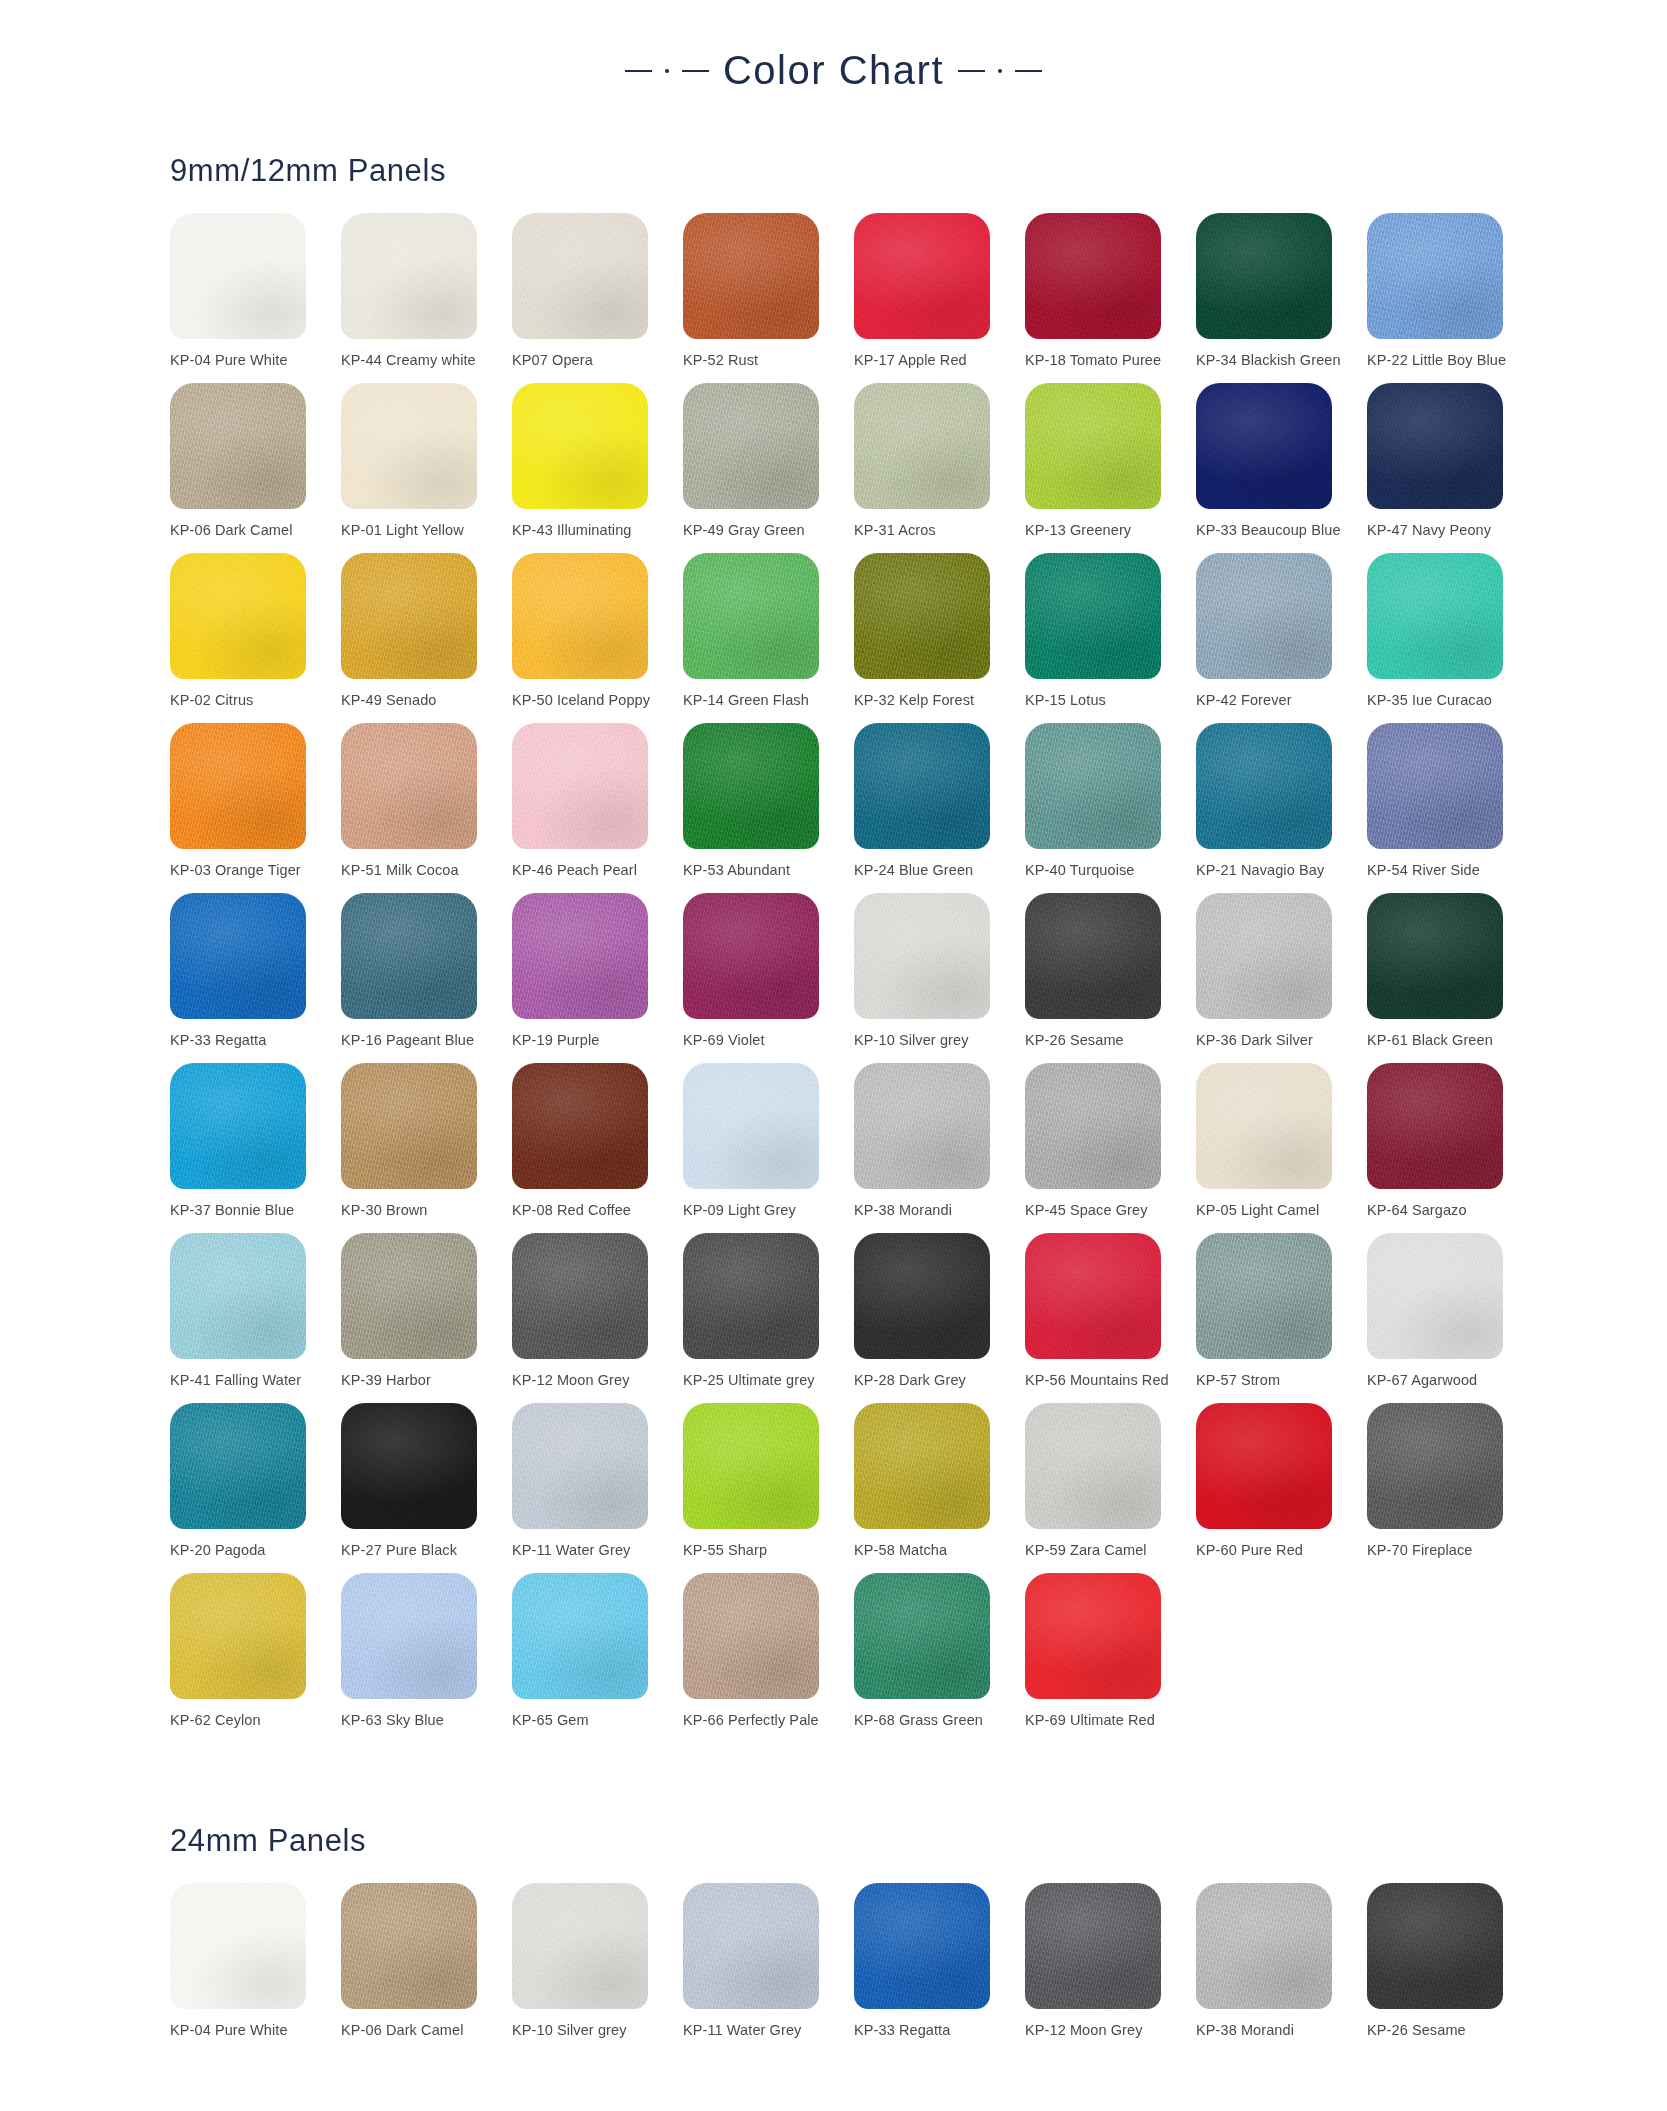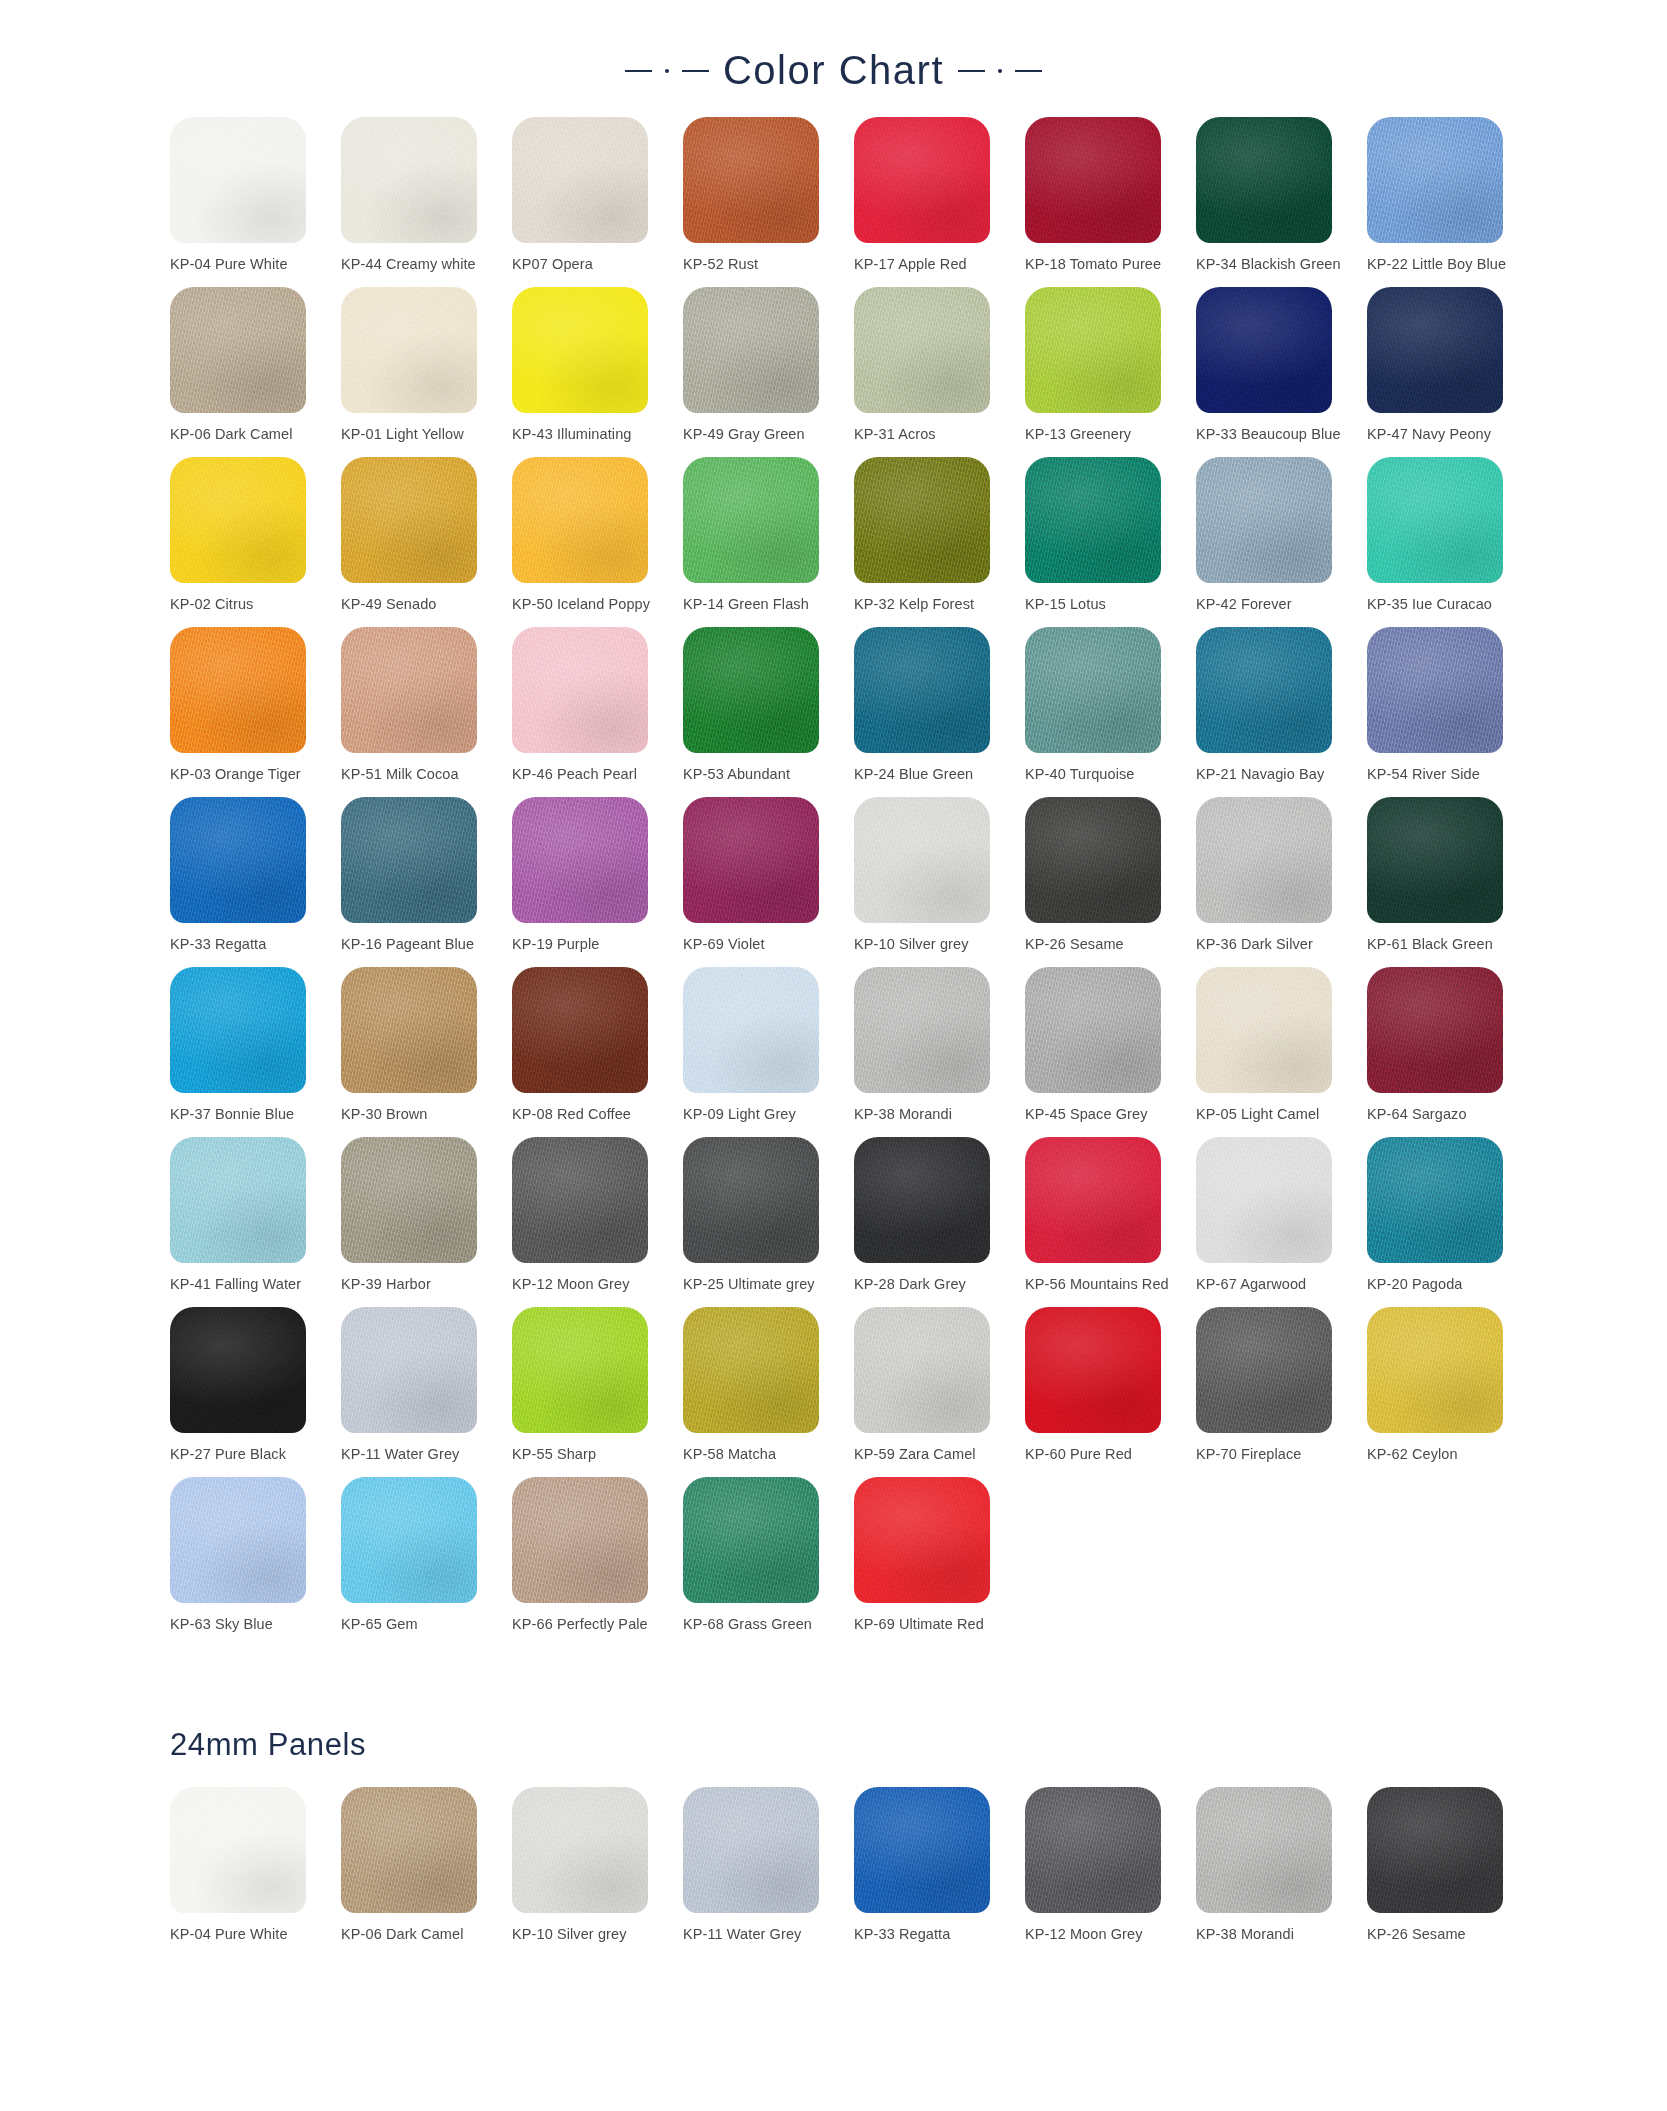--- a/index.html
+++ b/index.html
@@ -126,20 +126,21 @@
       </span>
       <span class="title-text">Color Chart</span>
       <span class="orn">
         <span class="dash"></span>
         <span class="dot"></span>
         <span class="dash"></span>
       </span>
     </div>
   </div>
 
+  <h2 class="section-title sec-1">9mm/12mm Panels</h2>
   <div class="swatch-grid" id="grid-0">
       <div class="swatch-cell">
         <div class="chip" style="background-color: rgb(242, 242, 238);"></div>
         <div class="chip-label">KP-04 Pure White</div>
       </div>
       <div class="swatch-cell">
         <div class="chip" style="background-color: rgb(233, 230, 220);"></div>
         <div class="chip-label">KP-44 Creamy white</div>
       </div>
       <div class="swatch-cell">
@@ -344,20 +345,24 @@
       </div>
       <div class="swatch-cell">
         <div class="chip" style="background-color: rgb(44, 45, 47);"></div>
         <div class="chip-label">KP-28 Dark Grey</div>
       </div>
       <div class="swatch-cell">
         <div class="chip" style="background-color: rgb(214, 32, 58);"></div>
         <div class="chip-label">KP-56 Mountains Red</div>
       </div>
       <div class="swatch-cell">
+        <div class="chip" style="background-color: rgb(127, 151, 151);"></div>
+        <div class="chip-label">KP-57 Strom</div>
+      </div>
+      <div class="swatch-cell">
         <div class="chip" style="background-color: rgb(220, 220, 220);"></div>
         <div class="chip-label">KP-67 Agarwood</div>
       </div>
       <div class="swatch-cell">
         <div class="chip" style="background-color: rgb(27, 125, 147);"></div>
         <div class="chip-label">KP-20 Pagoda</div>
       </div>
       <div class="swatch-cell">
         <div class="chip" style="background-color: rgb(26, 26, 26);"></div>
         <div class="chip-label">KP-27 Pure Black</div>

